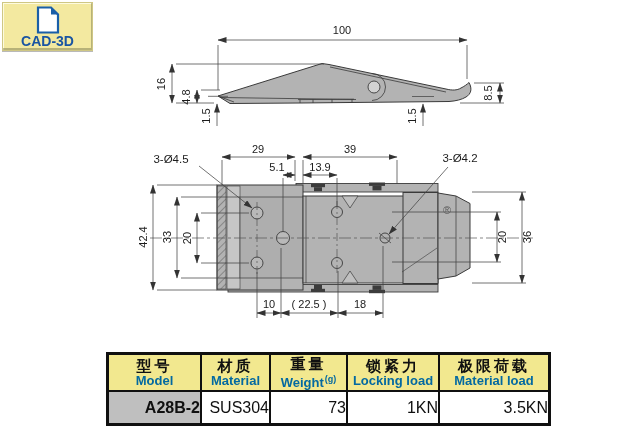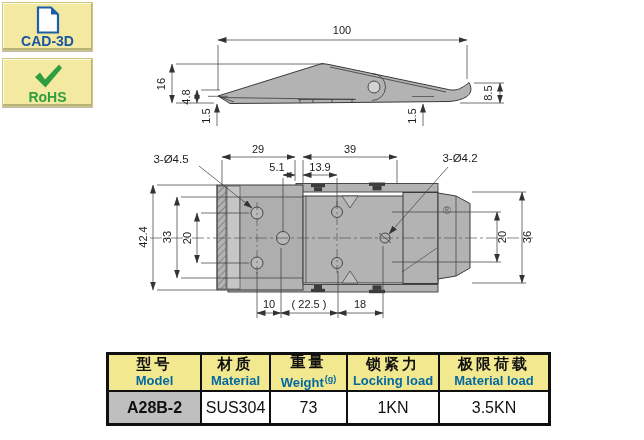--- a/index.html
+++ b/index.html
@@ -24,24 +24,24 @@
   .lab-black{color:#111;font-size:11px;}
   
   .draw{position:absolute;left:0;top:0;}
   .dimtext{font-size:11px;fill:#1b1b1b;}
   .dimlabel{font-size:11.5px;fill:#1b1b1b;}
   
   .spec{position:absolute;left:106px;top:352px;border-collapse:collapse;table-layout:fixed;}
   .spec{border:3px solid #101010;}
   .spec td{border:2px solid #101010;text-align:center;vertical-align:middle;padding:0;}
   .spec .hd{background:#f2e88f;height:34px;}
-  .spec .zh{font-weight:bold;font-size:15px;letter-spacing:3px;color:#101010;line-height:17px;font-family:Liberation Mono, monospace;}
+  .spec .zh{font-weight:bold;font-size:15px;letter-spacing:3px;color:#101010;line-height:17px;}
   .spec .en{font-weight:bold;font-size:13px;color:#0369a1;line-height:14px;}
   .spec .en sup{font-size:9px;}
-  .spec .dt{height:31px;background:#ffffff;font-size:16px;color:#101010;}
+  .spec .dt{height:31px;background:#ffffff;font-size:16px;color:#101010;text-align:right;}
   .spec .model{background:#bfbfbf;font-weight:bold;}
 </style>
 </head>
 <body>
 
 <svg class="draw" width="644" height="345" viewBox="0 0 644 345">
   <defs>
     <marker id="mE" markerWidth="10" markerHeight="8" refX="8.5" refY="3" orient="auto" markerUnits="userSpaceOnUse">
       <path d="M0,0 L9,3 L0,6 Z" fill="#333"></path>
     </marker>
@@ -215,28 +215,20 @@
   <div class="card">
     <div class="icon">
       <svg width="26" height="28" viewBox="0 0 26 28">
         <path d="M3,1.5 L16,1.5 L23,8.5 L23,26.5 L3,26.5 Z" fill="#ffffff" stroke="#1a5fa8" stroke-width="2.2"></path>
         <path d="M16,1.5 L16,8.5 L23,8.5 Z" fill="#1a5fa8"></path>
       </svg>
     </div>
     <div class="label lab-blue">CAD-3D</div>
   </div>
 
-  <div class="card">
-    <div class="icon">
-      <svg width="32" height="26" viewBox="0 0 32 26">
-        <path d="M3,14 L8,9.5 L13,16.5 L27,1.5 L30,5 L13.5,24.5 Z" fill="#2f9e41"></path>
-      </svg>
-    </div>
-    <div class="label lab-green">RoHS</div>
-  </div>
 
 
 
 </div>
 
 <table class="spec">
   <tbody>
       <tr>
     <td class="hd" style="width:91px">
       <div class="zh">型号</div>

